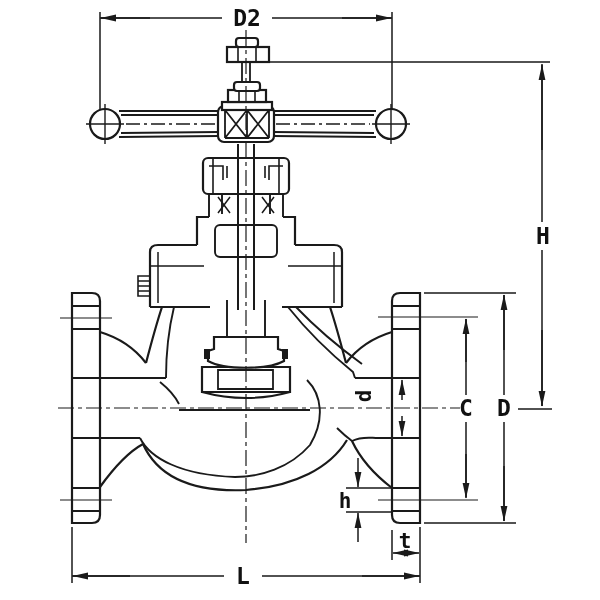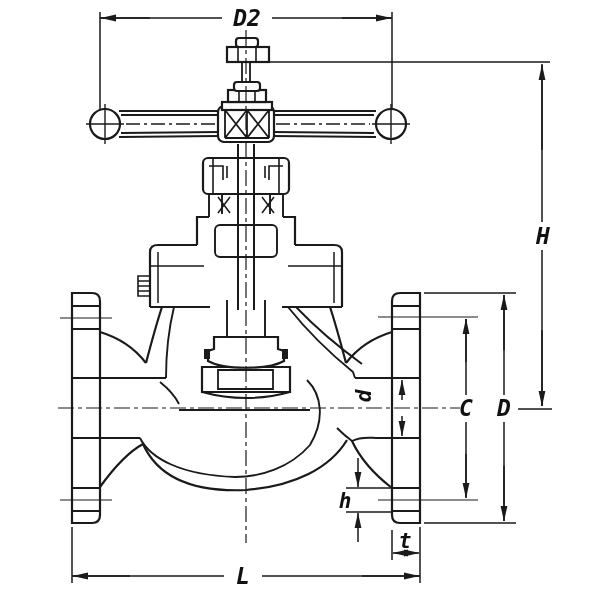--- a/index.html
+++ b/index.html
@@ -1,16 +1,16 @@
 <!DOCTYPE html>
 <html><head>
 <meta charset="utf-8">
 <style>
   html,body{margin:0;padding:0;background:#ffffff;}
-  .stage{width:600px;height:600px;position:relative;background:#ffffff;overflow:hidden;font-style:italic;}
+  .stage{width:600px;height:600px;position:relative;background:#ffffff;overflow:hidden;}
   svg{display:block;}
   text{font-family:"DejaVu Sans Mono","Liberation Mono",monospace;font-weight:700;fill:#111;}
   .lbl-big{font-size:23px;}
   .lbl-small{font-size:21px;}
 </style>
 </head>
 <body>
 
 <div class="stage">
 <svg width="600" height="600" viewBox="0 0 600 600">

